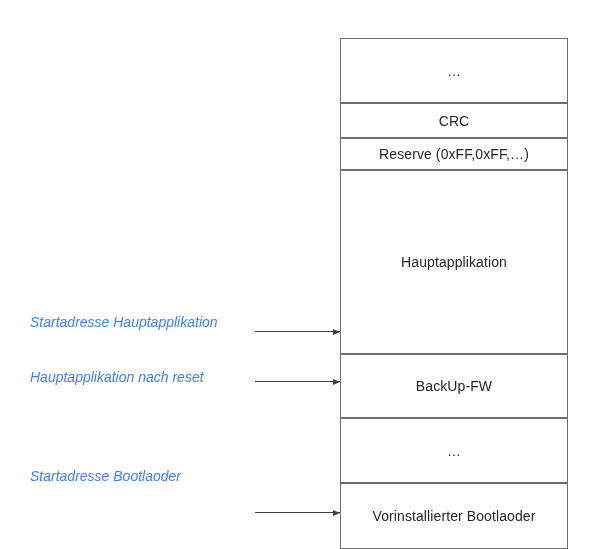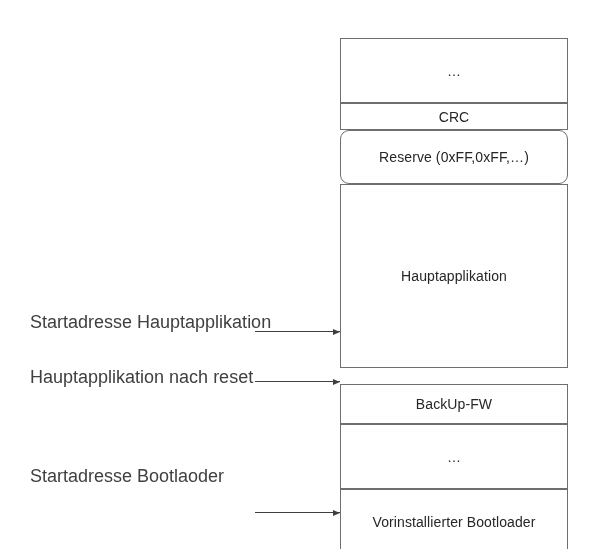--- a/index.html
+++ b/index.html
@@ -25,24 +25,25 @@
     display: flex;
     align-items: center;
     justify-content: center;
     font-size: 14px;
     letter-spacing: 0.1px;
     color: #262626;
   }
   .ann-text {
     position: absolute;
     left: 30px;
-    font-size: 18px;
+    font-size: 14px;
     line-height: 20px;
     white-space: nowrap;
-    color: #404040;
+    color: #3b82f6;
+    font-style: italic;
   }
   .connector {
     position: absolute;
     left: 255px;
     width: 85px;
     height: 0;
     border-top: 1px solid #3f3f3f;
   }
   .arrowhead {
     position: absolute;
@@ -56,37 +57,37 @@
   }
 </style>
 </head>
 <body>
 
 <div class="canvas">
   <div class="stack">
       <div class="block" style="height: 65px; border-color: rgb(110, 110, 110);">
         <span class="block-label">…</span>
       </div>
-      <div class="block" style="height: 27px; border-color: rgb(110, 110, 110);">
+      <div class="block" style="height: 35px; border-color: rgb(110, 110, 110);">
         <span class="block-label">CRC</span>
       </div>
-      <div class="block" style="height: 54px; border-color: rgb(110, 110, 110); border-radius: 9px;">
+      <div class="block" style="height: 32px; border-color: rgb(110, 110, 110);">
         <span class="block-label">Reserve (0xFF,0xFF,…)</span>
       </div>
       <div class="block" style="height: 184px; border-color: rgb(110, 110, 110);">
         <span class="block-label">Hauptapplikation</span>
       </div>
-      <div class="block" style="height: 40px; border-color: rgb(110, 110, 110); margin-top: 16px;">
+      <div class="block" style="height: 64px; border-color: rgb(110, 110, 110);">
         <span class="block-label">BackUp-FW</span>
       </div>
       <div class="block" style="height: 65px; border-color: rgb(110, 110, 110);">
         <span class="block-label">…</span>
       </div>
       <div class="block" style="height: 66px; border-color: rgb(110, 110, 110);">
-        <span class="block-label">Vorinstallierter Bootloader</span>
+        <span class="block-label">Vorinstallierter Bootlaoder</span>
       </div>
     </div>
   <div>
       <div class="ann-text" style="top: 312px;">
         <div class="ann-line">Startadresse Hauptapplikation</div>
       </div>
       <div class="connector" style="top: 331px; border-top-color: rgb(63, 63, 63);">
         <div class="arrowhead" style="border-left-color: rgb(63, 63, 63);"></div>
       </div>
       <div class="ann-text" style="top: 367px;">

